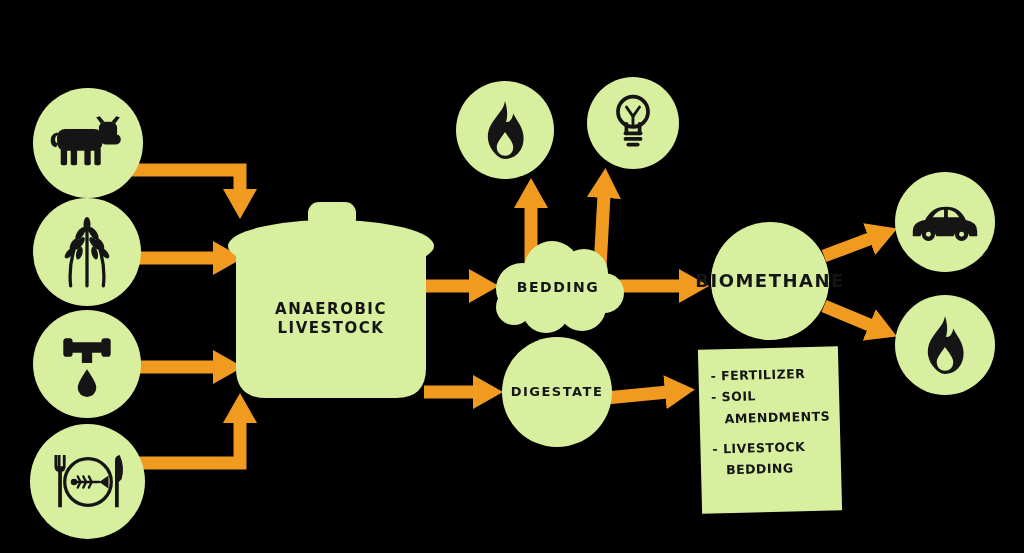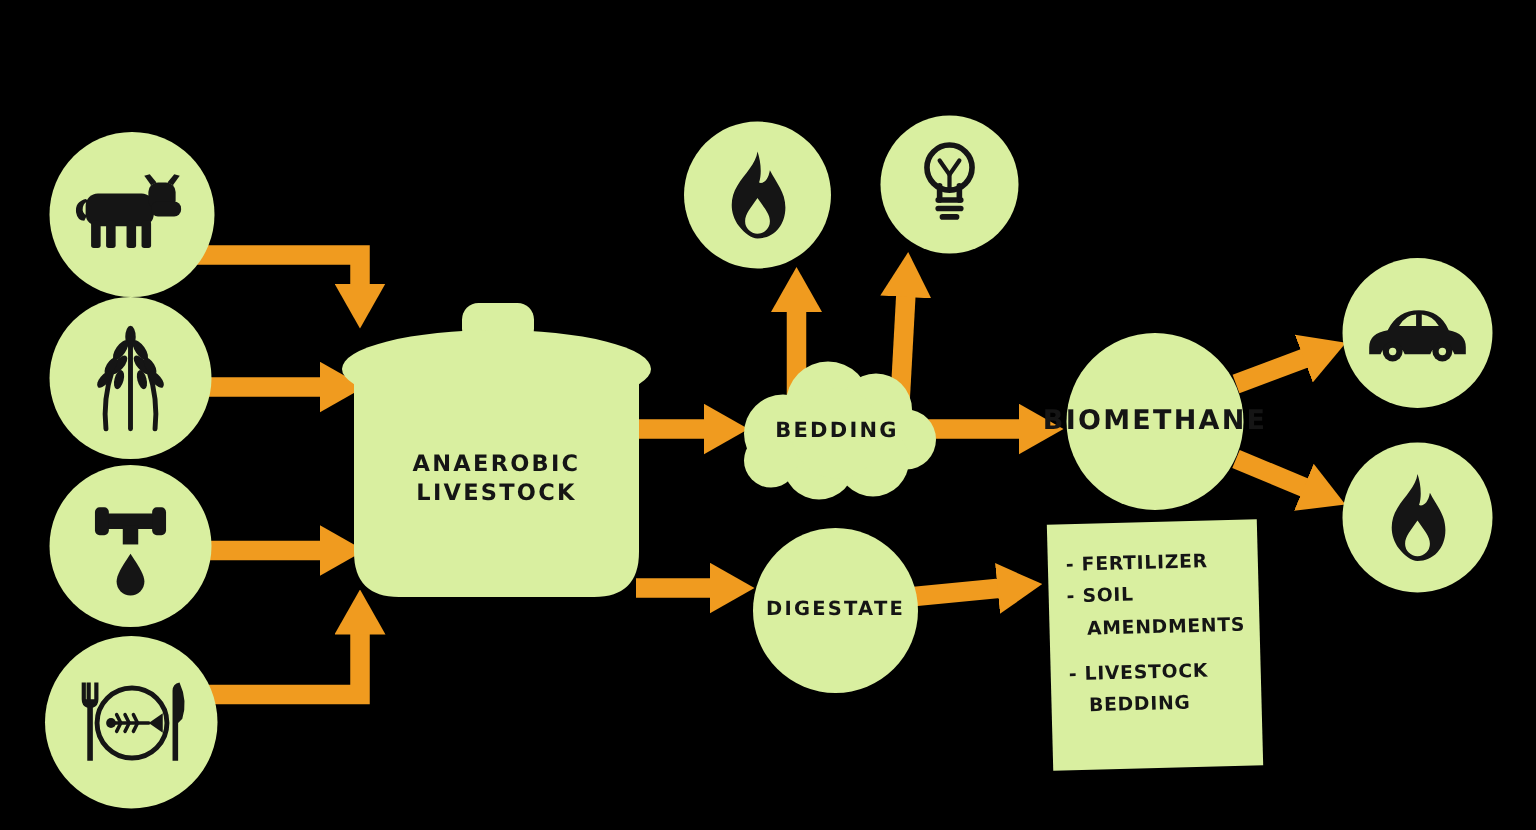--- a/index.html
+++ b/index.html
@@ -170,21 +170,21 @@
         <circle cx="116" cy="58" r="20"></circle>
         <circle cx="94" cy="72" r="24"></circle>
         <circle cx="58" cy="74" r="24"></circle>
         <circle cx="26" cy="72" r="18"></circle>
         <circle cx="70" cy="54" r="30"></circle>
       </g>
     </svg>
     <div class="label">BEDDING</div>
   </div>
 
-  <div class="node" style="left:502px;top:352px;width:110px;height:110px">
+  <div class="node" style="left:502px;top:337px;width:110px;height:110px">
     <div class="label" style="font-size:13px">DIGESTATE</div>
   </div>
 
   <div class="node" style="left:711px;top:222px;width:118px;height:118px">
     <div class="label" style="font-size:18px">BIOMETHANE</div>
   </div>
 
   <div class="node" style="left:895px;top:172px;width:100px;height:100px">
     <svg width="72" height="42" viewBox="0 0 76 44">
       <path fill="#151515" d="M4 32 q0-10 13-12 q7-14 22-14 q15 0 21 14 q12 2 12 12 v5 h-8 a9 9 0 0 0-17 0 H29 a9 9 0 0 0-17 0 H4 Z"></path>

